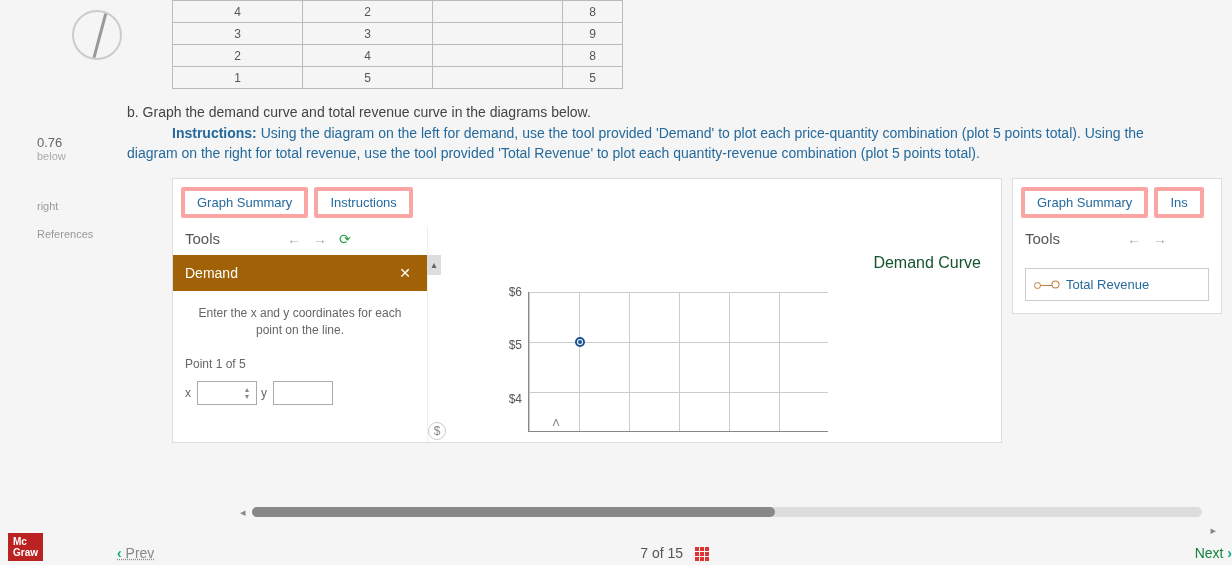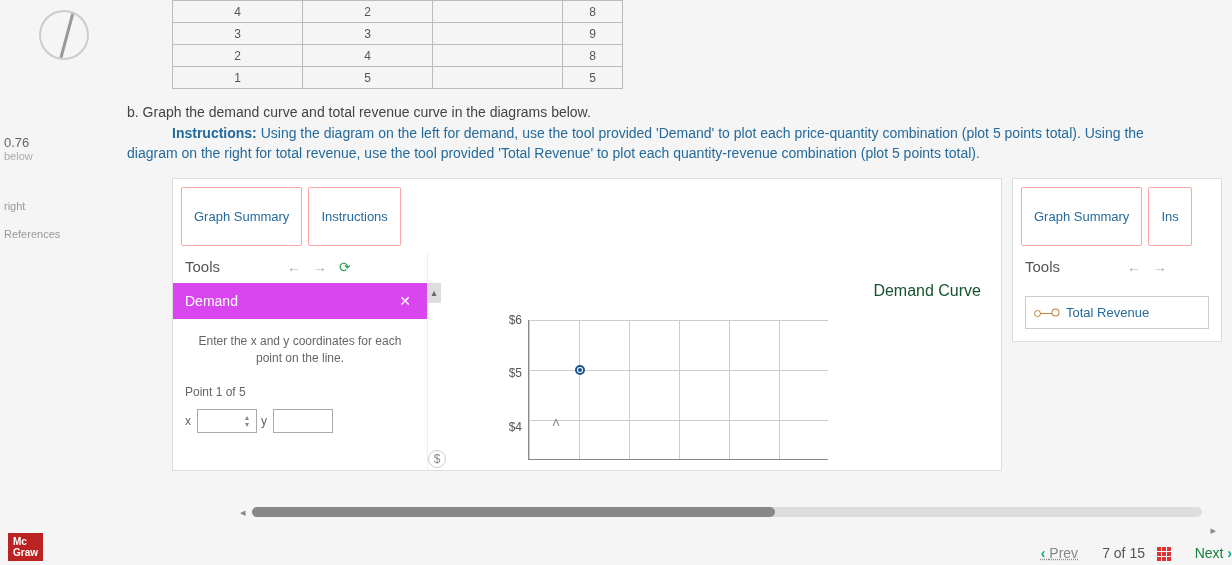--- a/index.html
+++ b/index.html
@@ -14,20 +14,21 @@
   }
   .page {
     display: flex;
     height: 100%;
   }
   .sidebar {
     width: 130px;
     padding: 10px 4px;
     font-size: 12px;
     color: #888;
+    margin-left: 33px;
   }
   .score-badge {
     position: relative;
     margin-bottom: 10px;
     height: 70px;
   }
   .score-circle {
     width: 50px;
     height: 50px;
     border: 2px solid #ccc;
@@ -101,24 +102,24 @@
   }
   .graph-panel.left { width: 830px; }
   .graph-panel.right { width: 210px; }
   .panel-top {
     padding: 8px;
     display: flex;
     gap: 6px;
     align-items: center;
   }
   .btn {
-    border: 1px solid #fca5a5;
+    border: 4px solid #fca5a5;
     background: #fff;
     color: #256a9c;
-    padding: 21px 12px;
+    padding: 4px 12px;
     font-size: 13px;
     cursor: pointer;
     border-radius: 2px;
   }
   .tools-row {
     display: flex;
     align-items: center;
     padding: 4px 12px 8px 12px;
     gap: 22px;
   }
@@ -131,21 +132,21 @@
   .tool-icons { display: flex; gap: 12px; color: #aaa; font-size: 14px;}
   .tool-icon { cursor: pointer; }
   .panel-body-row {
     display: flex;
   }
   .tool-panel {
     width: 255px;
     border-right: 1px solid #eee;
   }
   .demand-bar {
-    background: #d946ef;
+    background: #a16207;
     color: #fff;
     padding: 10px 12px;
     font-size: 14px;
     position: relative;
     display: flex;
     justify-content: space-between;
     align-items: center;
   }
   .demand-close {
     color: #fff;
@@ -327,21 +328,21 @@
     bottom: -20px;
     color: #888;
     font-size: 11px;
   }
   .footer {
     position: absolute;
     bottom: 4px;
     left: 0;
     right: 0;
     display: flex;
-    justify-content: flex-end;
+    justify-content: space-between;
     align-items: center;
     gap: 24px;
     font-size: 14px;
     color: #555;
   }
   .footer a { color: #15803d; text-decoration: none; cursor: pointer; }
   .footer .prev { color: #888; }
   .footer .prev::before { content: "‹ "; color: #1a8; font-weight:bold;}
   .footer .next::after { content: " ›"; color: #1a8; font-weight:bold;}
   .footer .dotted { text-decoration: underline dotted; }

